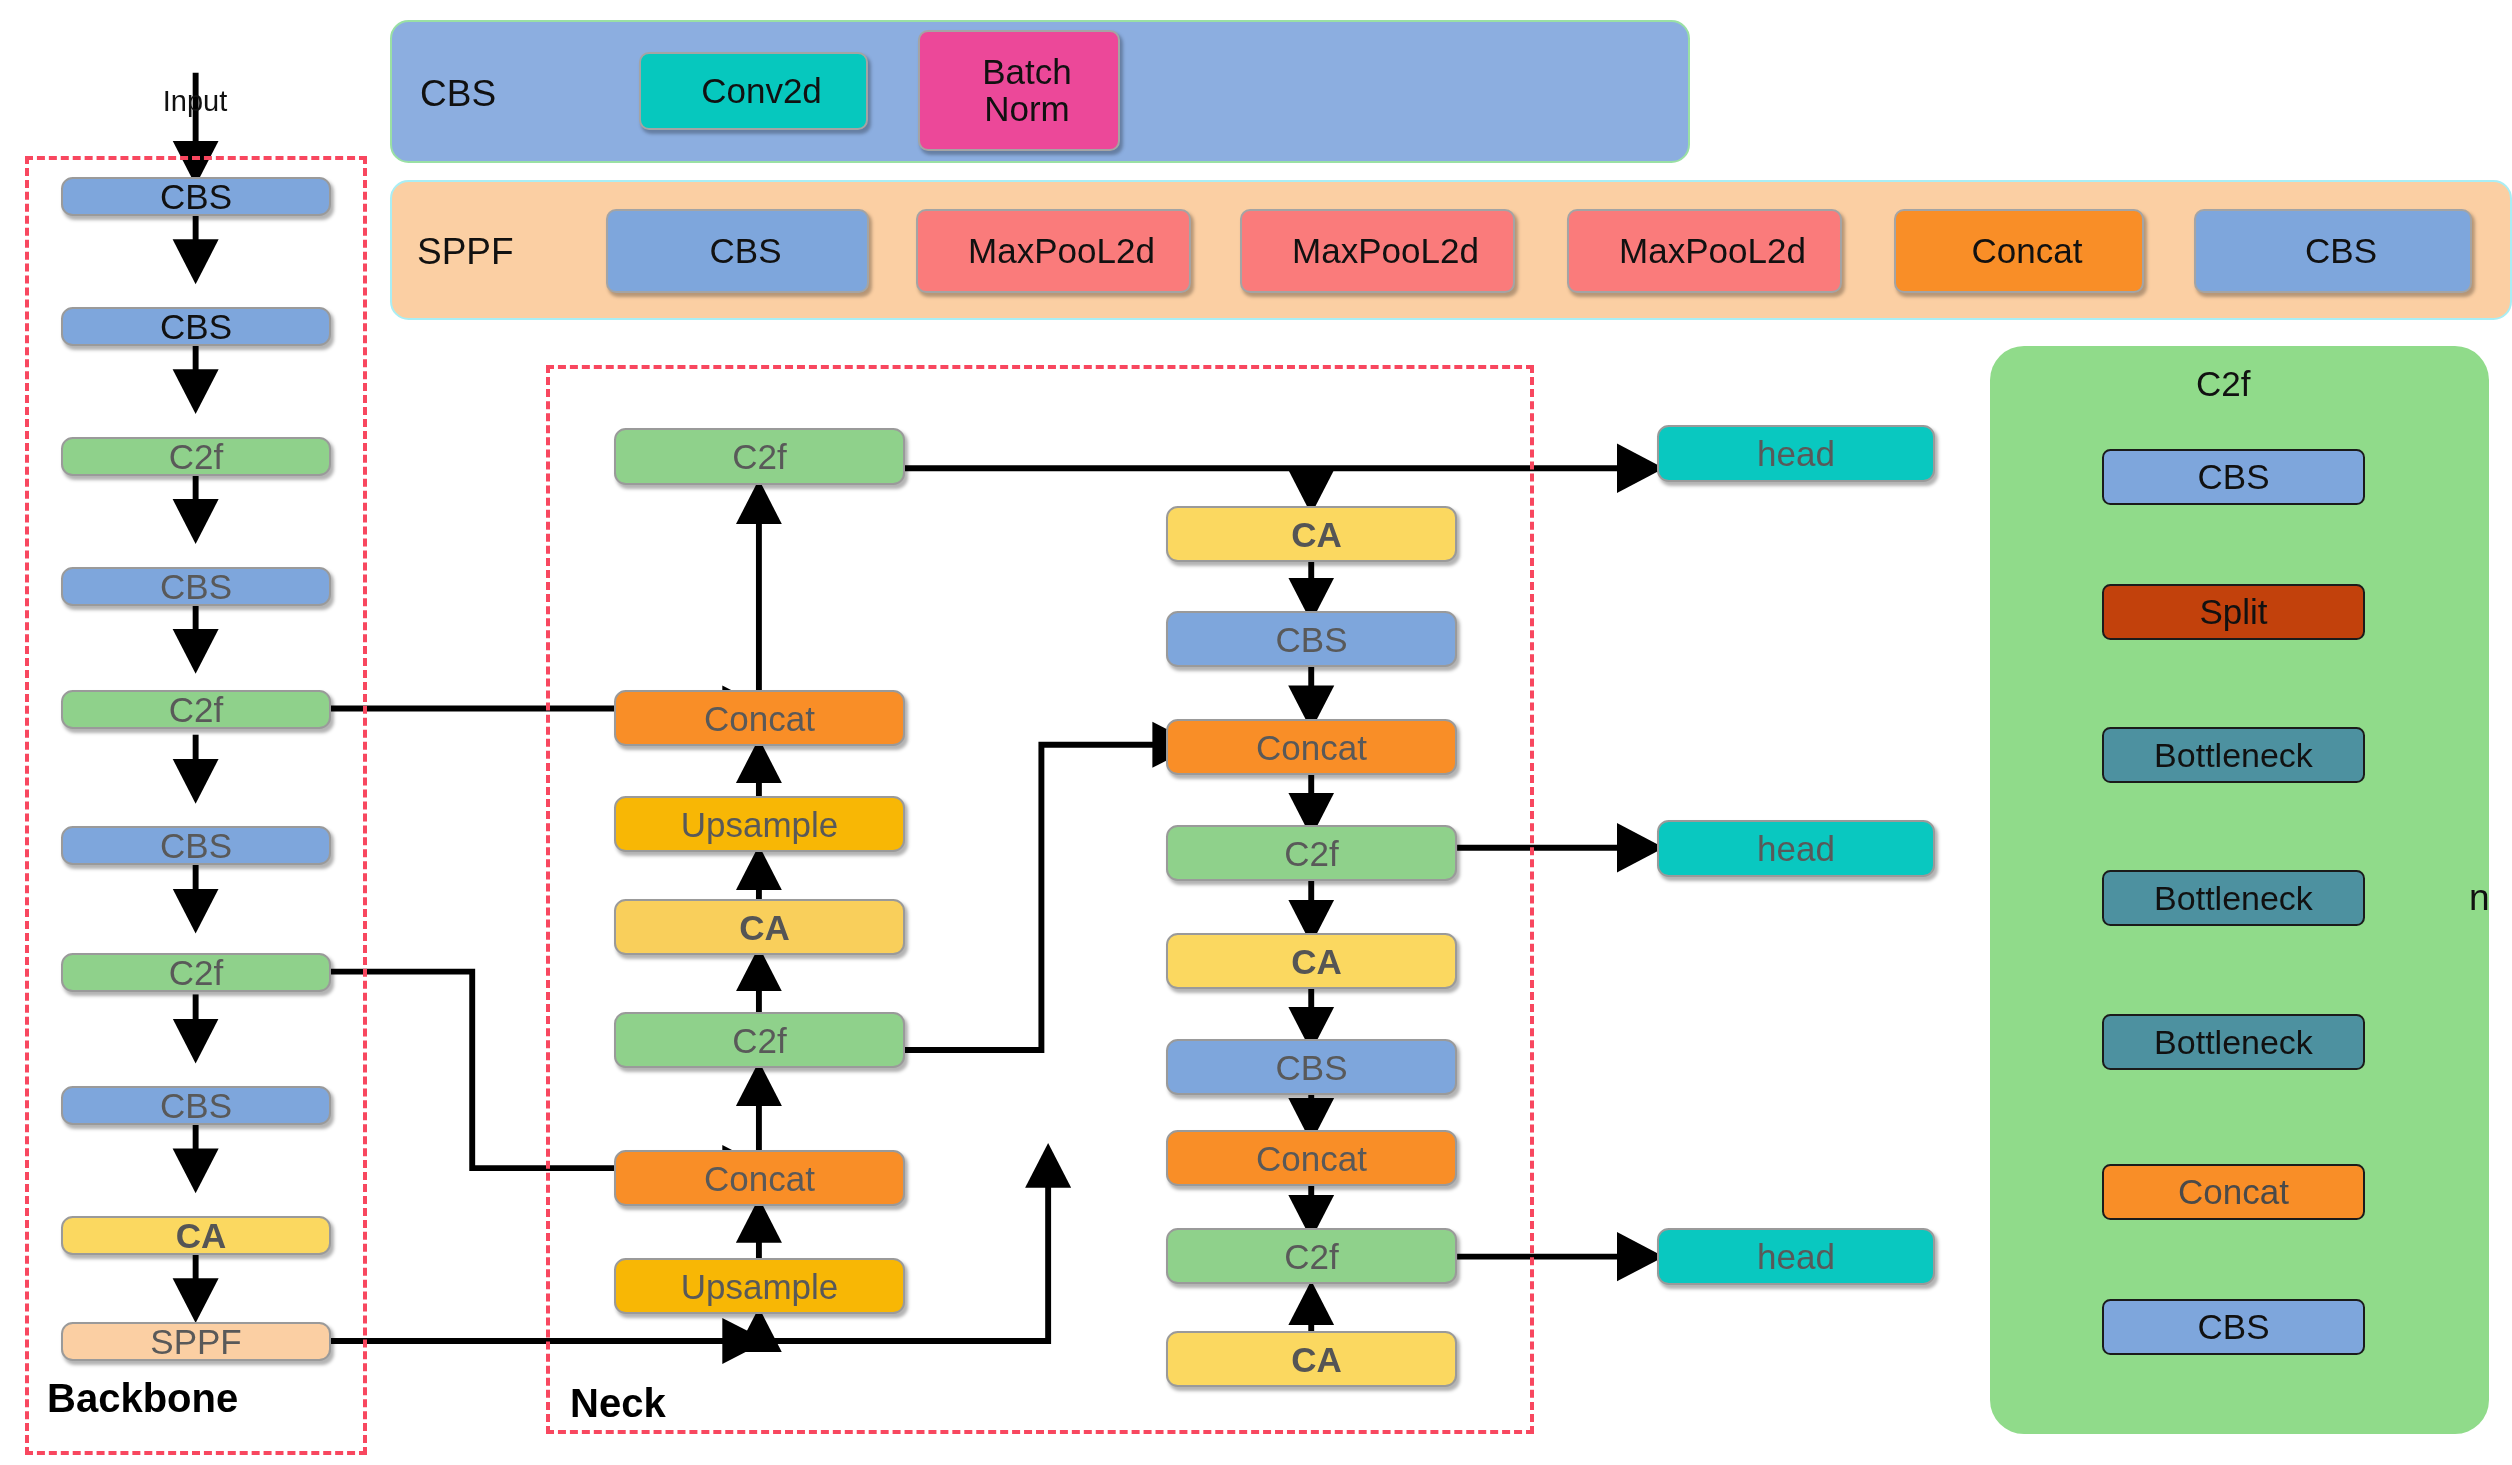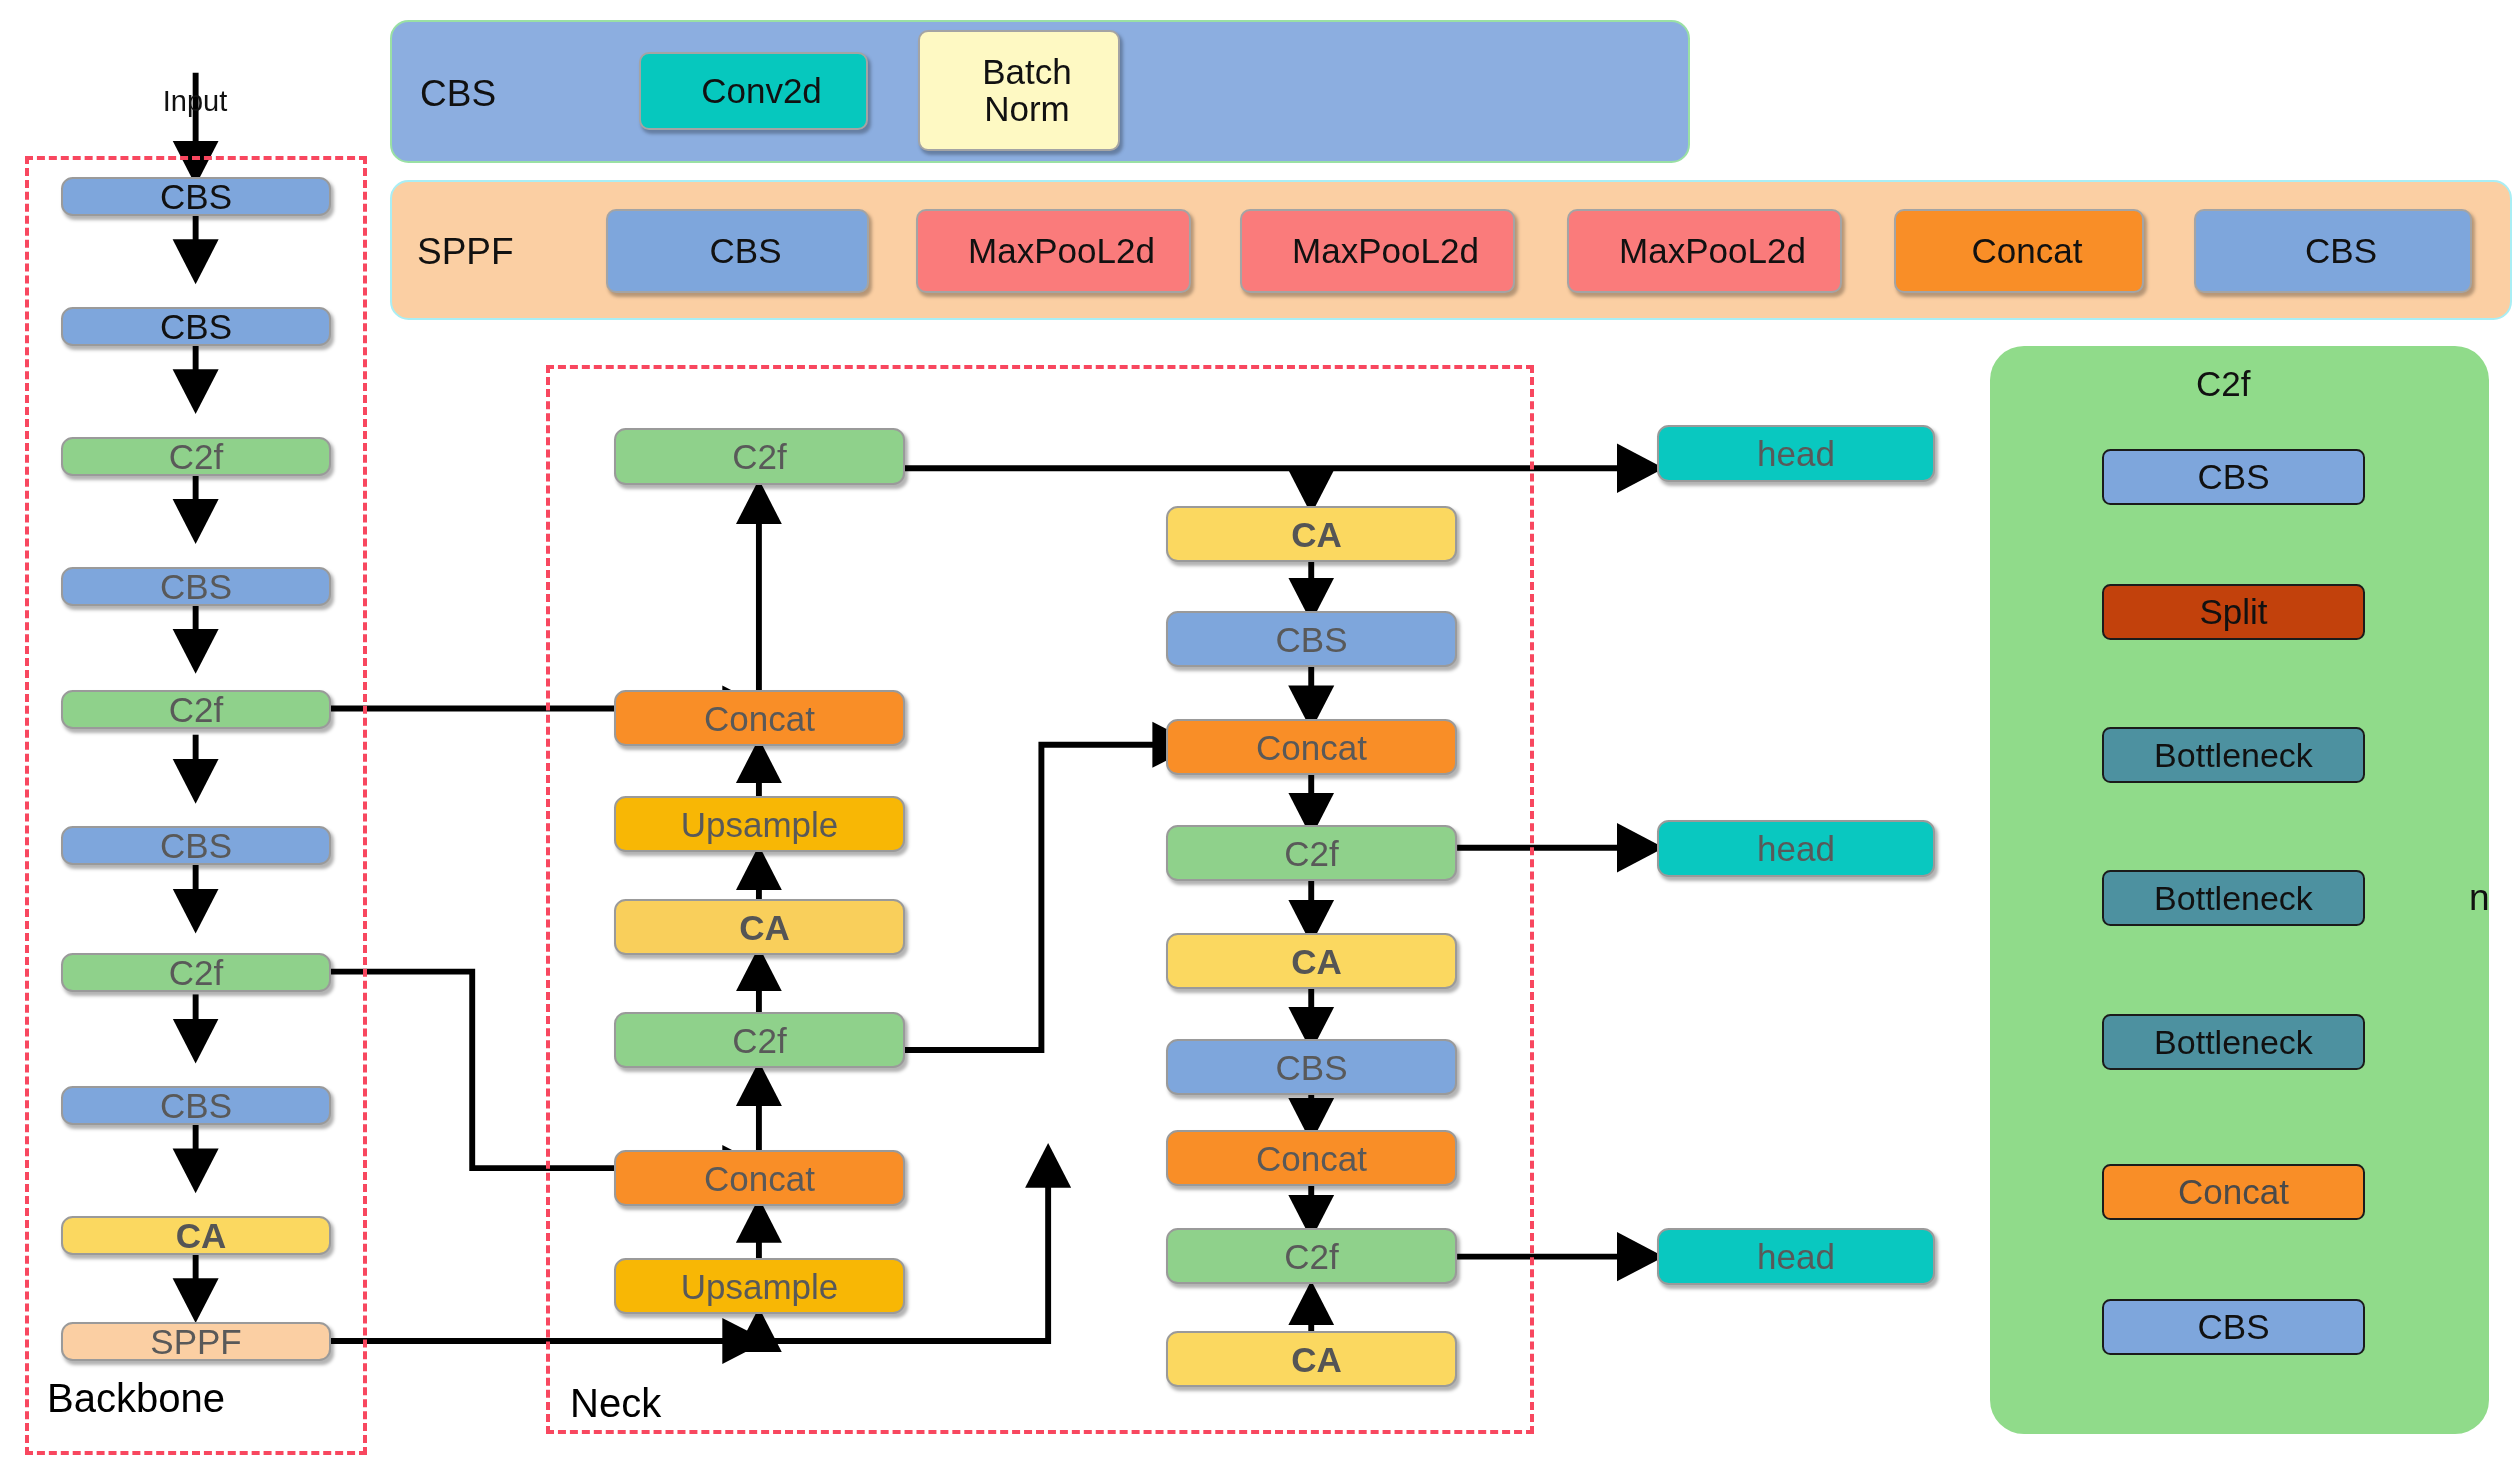--- a/index.html
+++ b/index.html
@@ -22,21 +22,21 @@
   .c-green{background:#8FD18B;}
   .c-yellow{background:#FBD860;}
   .c-yellow2{background:#F9CF5B;}
   .c-amber{background:#F8B705;}
   .c-orange{background:#F98E27;}
   .c-peach{background:#FBCFA3;}
   .c-teal{background:#06C8BE;}
   .c-red{background:#c2410c;}
   .c-steel{background:#4D91A0;}
   .c-cyan{background:#09C8C0;}
-  .c-grey-l{background:#fef9c3;}
+  .c-grey-l{background:#ec4899;}
   .c-grey-d{background:#9EA2A6;color:#fff;}
 
   
   .panel{position:absolute;box-sizing:border-box;border-radius:18.6px;}
   .panel-cbs{background:#8CAEE0;border:2.5px solid #9ae0a4;}
   .panel-sppf{background:#FBCFA3;border:2.5px solid #a9eef4;}
   .panel-c2f{background:#90DB8A;border-radius:34px;}
   .panel-label{position:absolute;color:#111;white-space:nowrap;}
 
   
@@ -47,21 +47,21 @@
 
   
   .cnode{position:absolute;box-sizing:border-box;border-radius:8.4px;
          display:flex;align-items:center;justify-content:center;
          border:2.5px solid #1b1b1b;color:#111;white-space:nowrap;}
   .cnode.lt{color:#4a4a4a;}
 
   
   .dash{position:absolute;box-sizing:border-box;border:4.2px dashed #F8475F;
         background:transparent;}
-  .region-label{position:absolute;font-weight:normal;color:#000;white-space:nowrap;}
+  .region-label{position:absolute;font-weight:bold;color:#000;white-space:nowrap;}
 
   
   svg.wires{position:absolute;left:0;top:0;width:2512px;height:1466px;
             pointer-events:none;}
 
   .inputlabel{position:absolute;text-align:center;color:#111;line-height:1.12;
               white-space:pre;}
   .nlabel{position:absolute;color:#111;}
 </style>
 </head>

